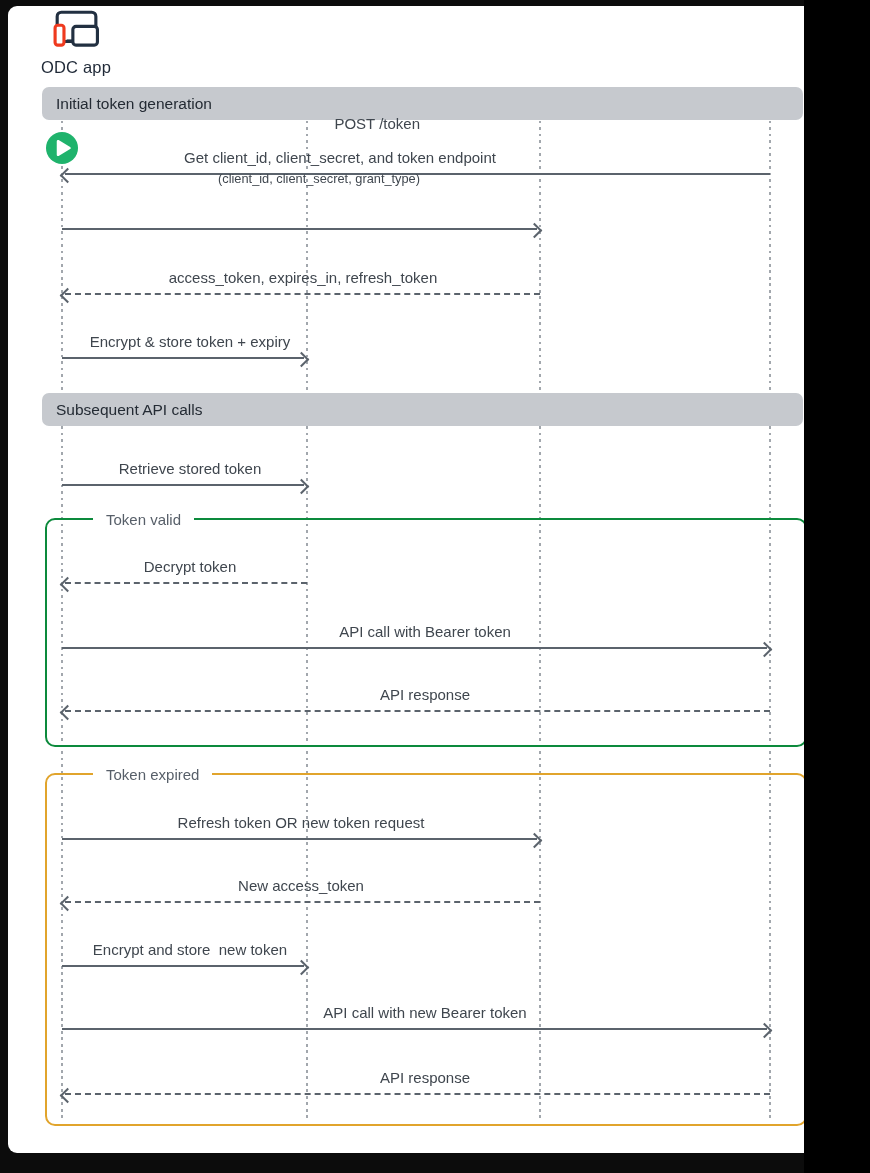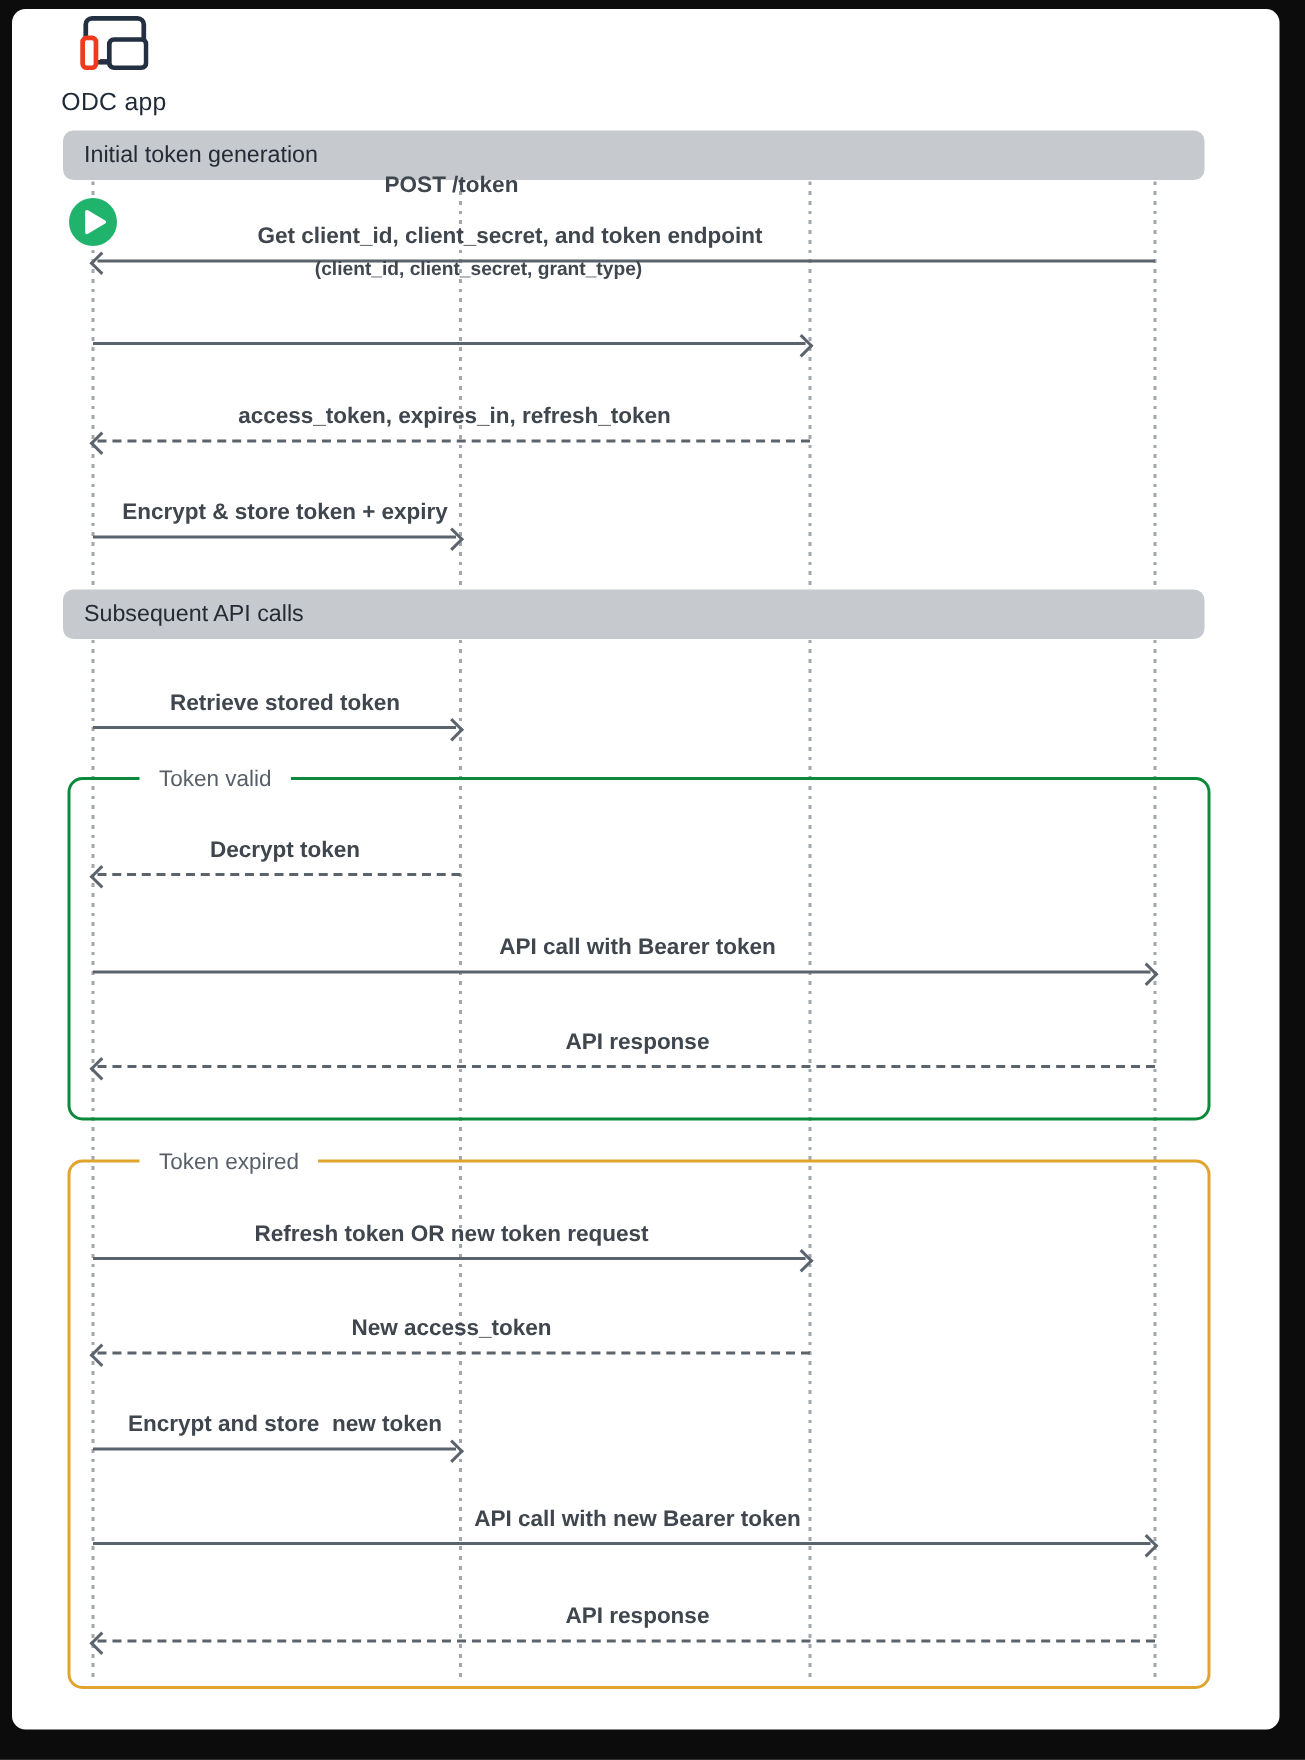--- a/index.html
+++ b/index.html
@@ -1,17 +1,17 @@
 <!DOCTYPE html>
 <html style="--line: #5b636c; --text: #3f464e; --header_text: #1f2937; --band_bg: #c6c9ce; --band_text: #242b34; --lifeline: #a2a7ad; --green: #0c8a3c; --orange: #e1a42c; --red: #ef3a1e; --icon_dark: #223041; --play_green: #1fb36c; --frame_title: #575f69;"><head>
 <meta charset="utf-8">
 <style>
   html,body{margin:0;padding:0;background:#000;}
   .stage{
-    position:relative;width:870px;height:1173px;background:#0c0c0c;
+    position:relative;width:804px;height:1173px;background:#0c0c0c;
     font-family:"Liberation Sans","DejaVu Sans",sans-serif;overflow:hidden;
   }
   .sheet{position:absolute;left:8px;top:6px;width:845px;height:1147px;background:#fff;border-radius:9px;z-index:0;}
 
   
   .lifeline{
     position:absolute;top:121px;height:1001px;width:2px;z-index:1;
     background:repeating-linear-gradient(to bottom,var(--lifeline) 0 2.5px,transparent 2.5px 6.5px);
   }
 
@@ -37,22 +37,22 @@
   .right .shaft{left:0;right:3px;}
   .left .shaft{left:3px;right:0;}
   .dashed .shaft{border-top-style:dashed;}
   .head{
     position:absolute;top:-3.5px;width:9px;height:9px;
     border-top:2.5px solid var(--line);border-right:2.5px solid var(--line);
   }
   .right .head{right:0;transform:rotate(45deg);}
   .left .head{left:0;transform:rotate(-135deg);}
   .msg-label{
-    position:absolute;bottom:6px;transform:translateX(-50%);text-align:center;
-    color:var(--text);font-size:15px;white-space:pre;line-height:1.2;font-weight:bold;
+    position:absolute;bottom:6px;transform:translateX(-50%);text-align:right;
+    color:var(--text);font-size:15px;white-space:pre;line-height:1.2;
   }
   .l1{display:block;}
   .l2{display:block;font-size:12.8px;margin-top:2px;margin-left:36px;}
 
   
   .actor{position:absolute;width:200px;text-align:center;z-index:3;}
   .actor-label{display:block;margin-top:4px;font-size:16.5px;font-weight:500;color:var(--header_text);letter-spacing:.2px;}
   .icon{display:inline-block;}
 
   .start{position:absolute;left:45px;top:131px;width:34px;height:34px;z-index:4;}

